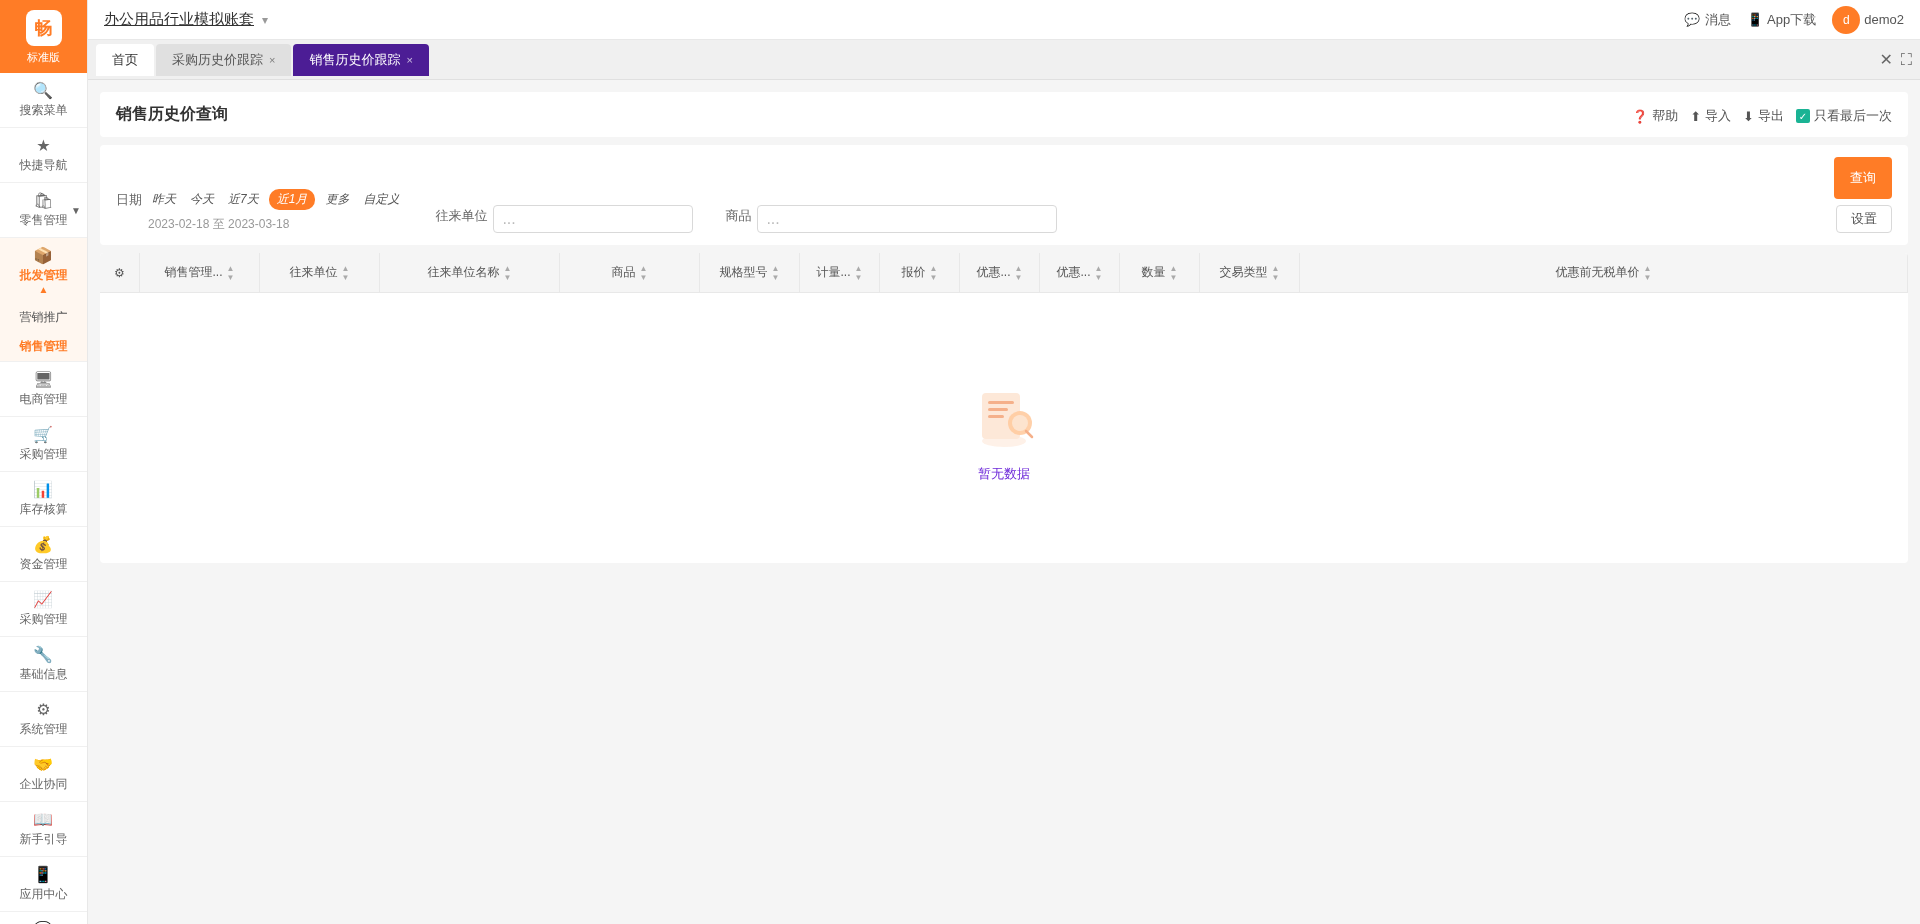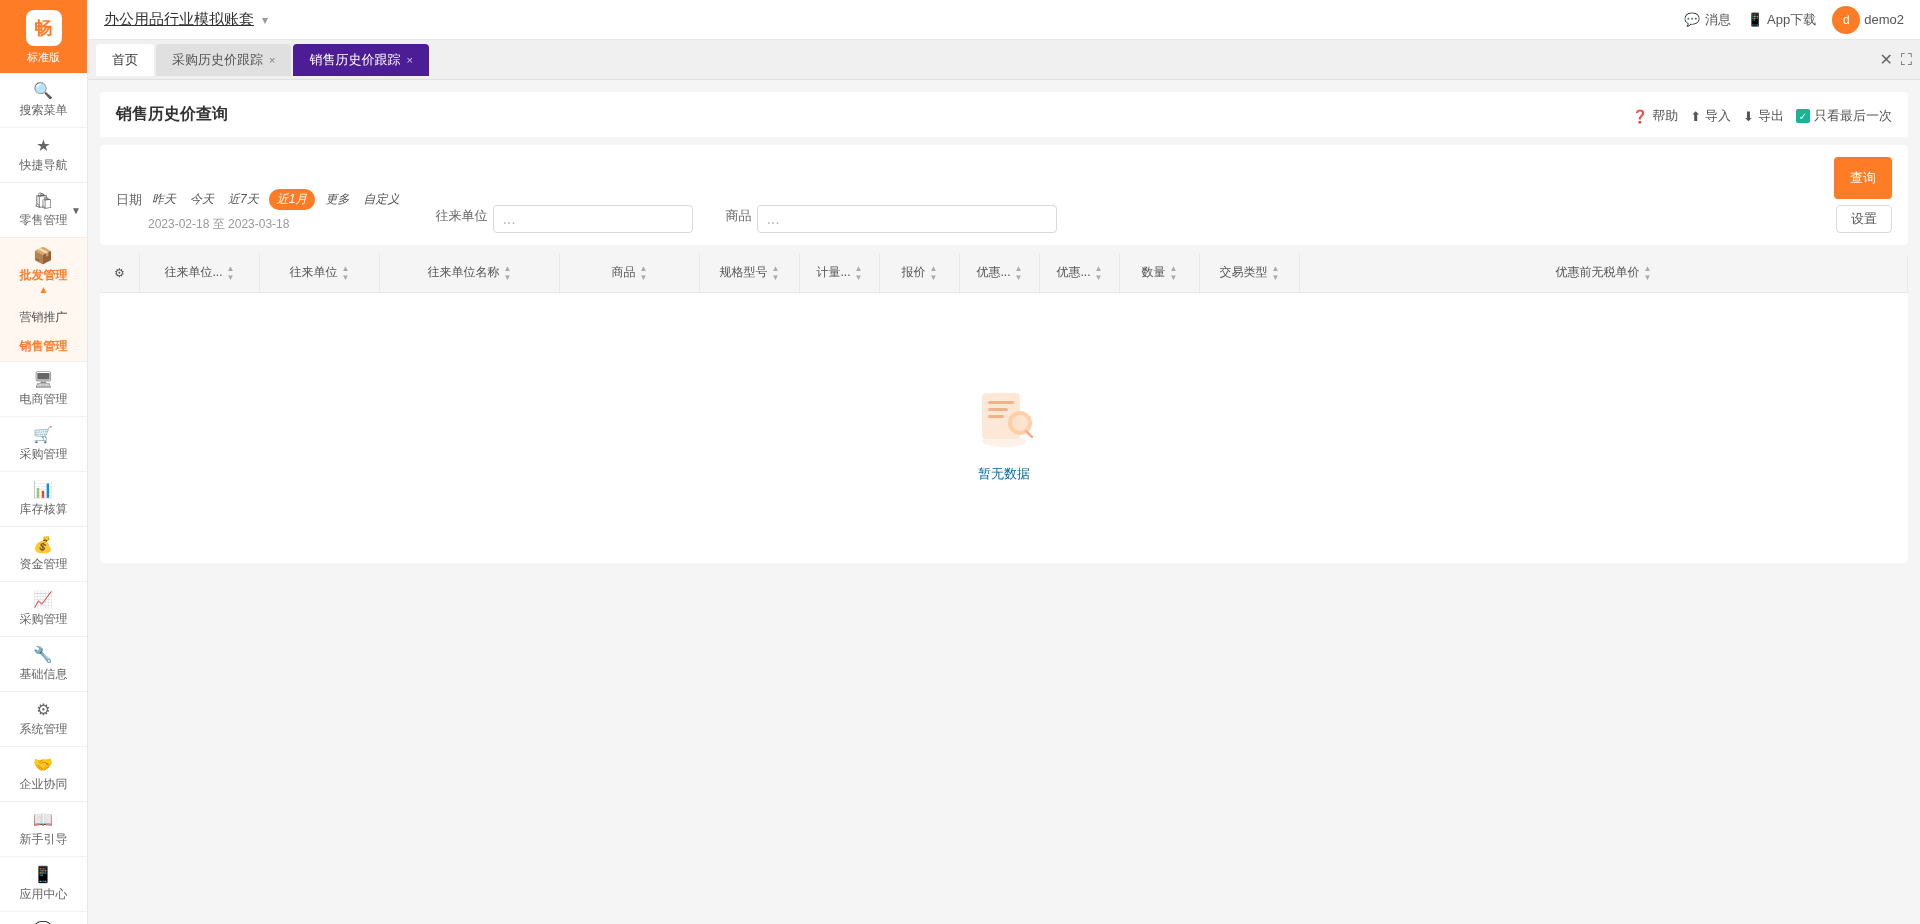--- a/index.html
+++ b/index.html
@@ -391,21 +391,21 @@
     .th.col-notax { flex: 1; }
     .sort-arrows { display: flex; flex-direction: column; font-size: 8px; color: #aaa; }
 
     
     .empty-state {
       display: flex;
       flex-direction: column;
       align-items: center;
       justify-content: center;
       padding: 80px 0;
-      color: #0369a1;
+      color: #6d28d9;
       font-size: 13px;
     }
     .empty-icon {
       width: 80px;
       height: 80px;
       margin-bottom: 12px;
     }
   </style>
 </head>
 <body>
@@ -599,21 +599,21 @@
         </div>
       </div>
     </div>
 
     <div class="table-container">
       <div class="table-header">
         <div class="th" style="width:40px;">
           <span>⚙</span>
         </div>
         <div class="th col-date">
-          <span>往来单位...</span>
+          <span>销售管理...</span>
           <div class="sort-arrows">
               <span>▲</span>
               <span>▼</span>
             </div>
         </div>
         <div class="th col-partner">
           <span>往来单位</span>
           <div class="sort-arrows">
               <span>▲</span>
               <span>▼</span>

